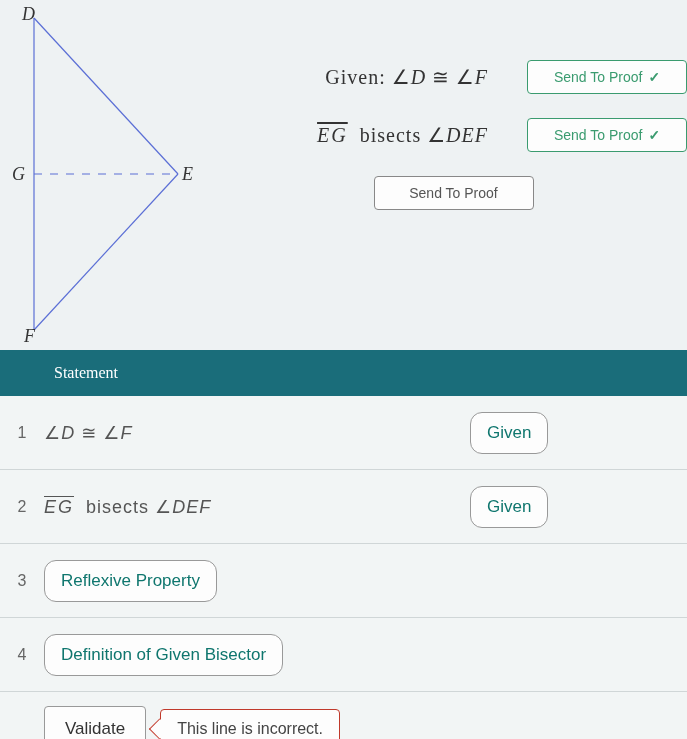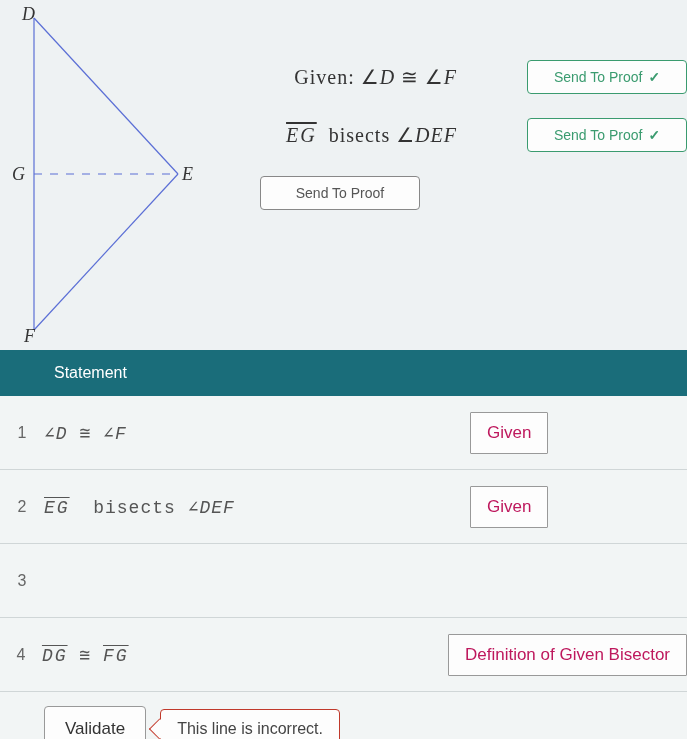--- a/index.html
+++ b/index.html
@@ -32,21 +32,22 @@
     color: #333;
   }
   .statements-col {
     flex: 1;
     padding-top: 50px;
   }
   .stmt-row {
     display: flex;
     align-items: center;
     margin-bottom: 24px;
-    gap: 20px;
+    gap: 29px;
+    justify-content: center;
   }
   .stmt-text {
     flex: 1;
     text-align: right;
     font-family: 'Times New Roman', serif;
     font-size: 20px;
     color: #333;
     padding-right: 10px;
   }
   .send-btn {
@@ -56,38 +57,37 @@
     border-radius: 4px;
     padding: 8px 14px;
     font-family: Arial, sans-serif;
     font-size: 14px;
     width: 160px;
     text-align: center;
     display: flex;
     align-items: center;
     justify-content: center;
     gap: 6px;
-    margin-left: 40px;
   }
   .send-btn.gray {
     border-color: #888;
     color: #555;
   }
   .send-btn .chk {
     font-weight: bold;
   }
   .ovl { text-decoration: overline; font-style: italic; letter-spacing: 2px; }
   .ang { font-style: italic; }
   .math { font-family: 'Times New Roman', serif; letter-spacing: 1px; }
 
   .table-header {
     display: flex;
     background: #1a6d7a;
     color: #fff;
-    font-family: Liberation Sans, sans-serif;
+    font-family: Liberation Serif, serif;
     font-size: 16px;
   }
   .th-stmt { width: 470px; padding: 14px 0 14px 54px; }
   .th-reason { flex:1; padding: 14px 0 14px 10px; }
 
   .proof-row {
     display: flex;
     align-items: center;
     border-bottom: 1px solid #d0d6d7;
     min-height: 74px;
@@ -95,36 +95,36 @@
   }
   .pr-num {
     width: 44px;
     text-align: center;
     color: #666;
     font-family: Arial, sans-serif;
     font-size: 16px;
   }
   .pr-stmt {
     width: 426px;
-    font-family: Liberation Mono, monospace;
+    font-family: Liberation Sans, sans-serif;
     font-size: 18px;
     color: #555;
   }
   .pr-reason {
     flex: 1;
   }
   .reason-box {
     display: inline-block;
     border: 1px solid #999;
-    border-radius: 1px;
+    border-radius: 12px;
     background: #fdfdfd;
     padding: 10px 16px;
     font-family: Arial, sans-serif;
     font-size: 17px;
-    color: #be185d;
+    color: #0f766e;
     white-space: nowrap;
   }
 
   .validate-row {
     display: flex;
     align-items: center;
     padding: 14px 0 14px 44px;
     gap: 14px;
     background: #f2f5f5;
   }
@@ -216,24 +216,24 @@
       <div class="pr-stmt math">∠<span class="ang">D</span> ≅ ∠<span class="ang">F</span></div>
       <div class="pr-reason"><span class="reason-box">Given</span></div>
     </div>
     <div class="proof-row">
       <div class="pr-num">2</div>
       <div class="pr-stmt math"><span class="ovl">EG</span>&nbsp; bisects ∠<span class="ang">DEF</span></div>
       <div class="pr-reason"><span class="reason-box">Given</span></div>
     </div>
     <div class="proof-row">
       <div class="pr-num">3</div>
+      <div class="pr-reason"><span class="reason-box">Reflexive Property</span></div>
     </div>
     <div class="proof-row">
       <div class="pr-num">4</div>
-      <div class="pr-stmt math"><span class="ovl">DG</span> ≅ <span class="ovl">FG</span></div>
       <div class="pr-reason"><span class="reason-box">Definition of Given Bisector</span></div>
     </div>
   </div>
 
 <div class="validate-row">
   <div class="validate-btn">Validate</div>
   <div class="error-tag">This line is incorrect.</div>
 </div>
 
 </body></html>

